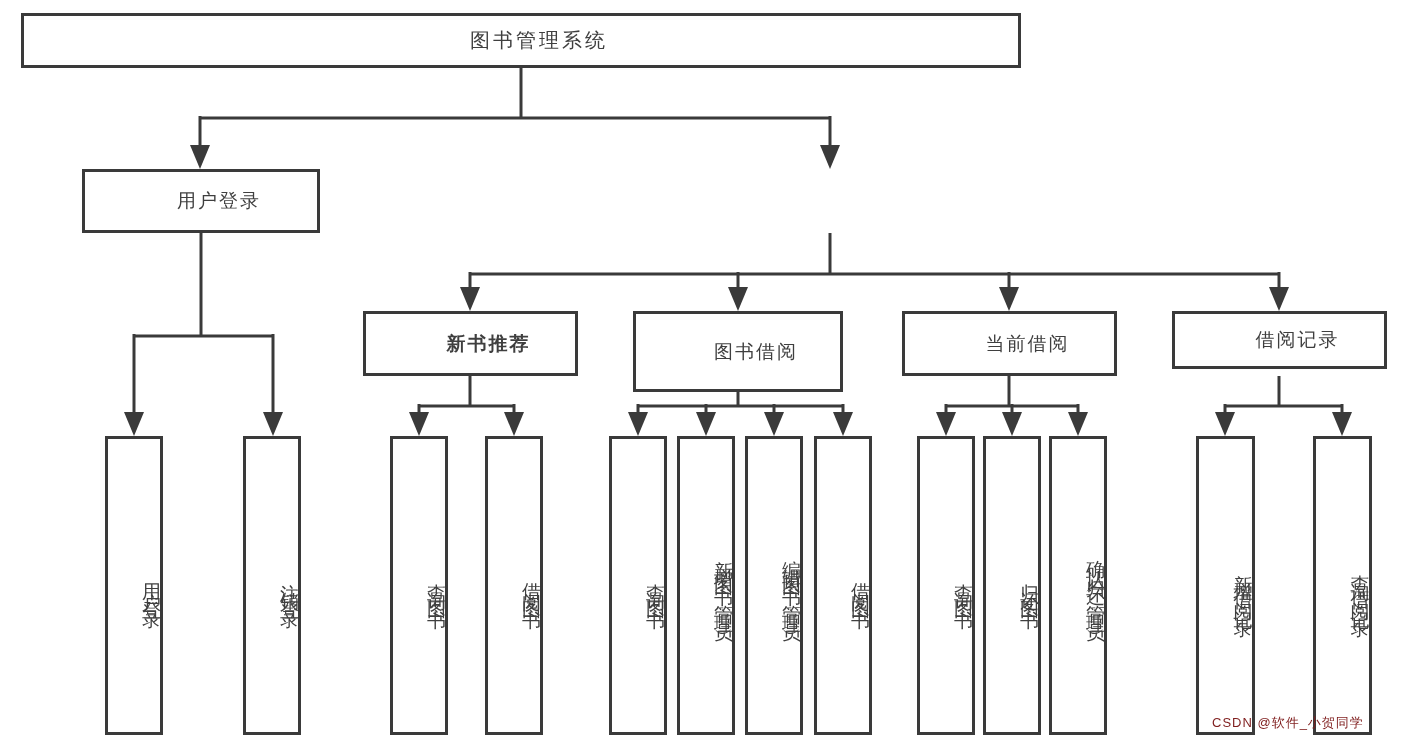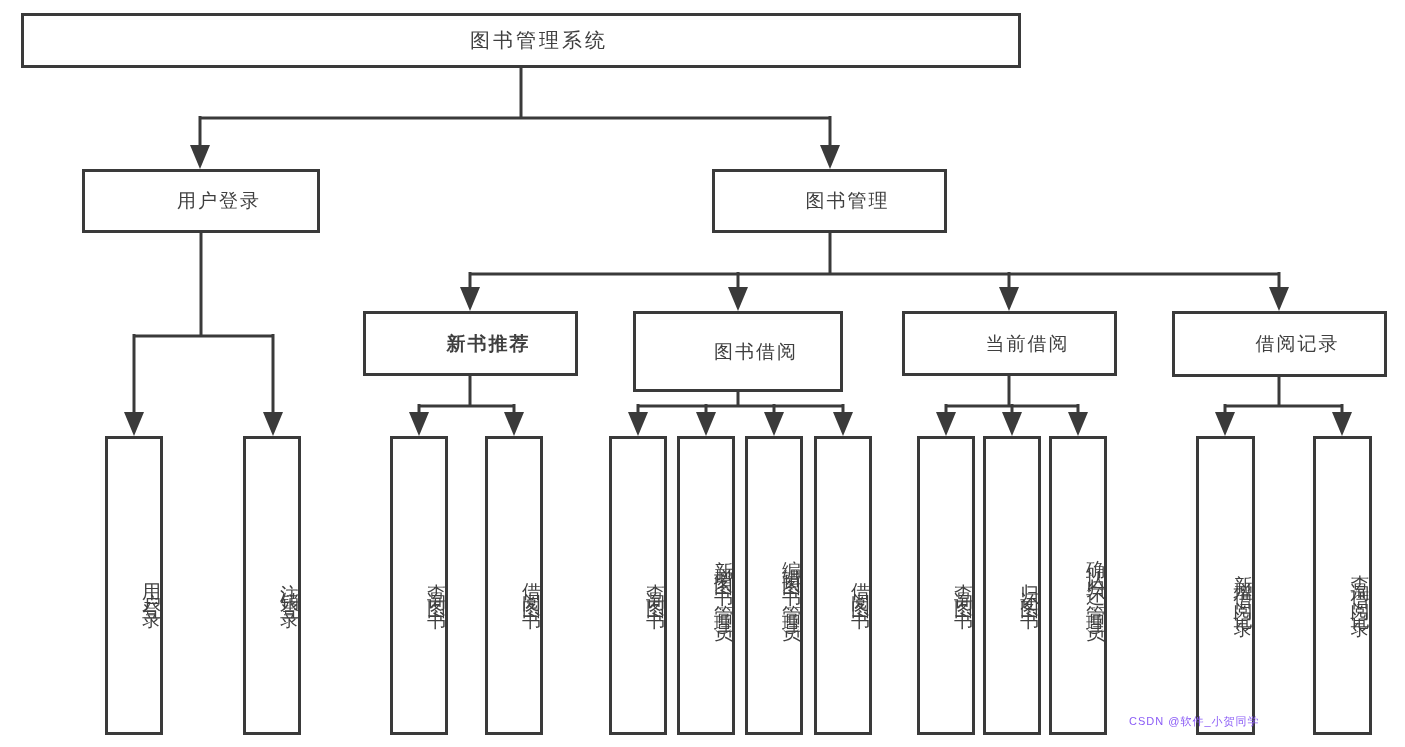--- a/index.html
+++ b/index.html
@@ -44,25 +44,25 @@
   }
   .v-box {
     writing-mode: vertical-rl;
     text-orientation: mixed;
     font-size: 19px;
     letter-spacing: 9px;
     line-height: 1;
   }
   .watermark {
     position: absolute;
-    left: 1129px;
+    left: 1212px;
     top: 714px;
-    font-size: 11px;
+    font-size: 13px;
     letter-spacing: 1px;
-    color: #8b5cf6;
+    color: #7f1d1d;
     white-space: nowrap;
     z-index: 5;
   }
 </style>
 </head>
 <body>
 
 <div class="canvas">
 
   <svg class="connectors" viewBox="0 0 1405 747" xmlns="http://www.w3.org/2000/svg">
@@ -125,26 +125,25 @@
       <line x1="1225" y1="404" x2="1225" y2="414"></line>
       <polygon points="1215,412 1235,412 1225,436" stroke="none"></polygon>
       <line x1="1342" y1="404" x2="1342" y2="414"></line>
       <polygon points="1332,412 1352,412 1342,436" stroke="none"></polygon>
     </g>
   </svg>
 
   <div class="box h-box root-box" style="left:21px; top:13px; width:1000px; height:55px;">图书管理系统</div>
 
   <div class="box h-box" style="left:82px; top:169px; width:238px; height:64px;">用户登录</div>
-  <div class="box h-box" style="left:712px; top:169px; width:235px; height:64px;">图书管理</div>
 
   <div class="box h-box" style="left:363px; top:311px; width:215px; height:65px;font-weight:bold;">新书推荐</div>
   <div class="box h-box" style="left:633px; top:311px; width:210px; height:81px;">图书借阅</div>
   <div class="box h-box" style="left:902px; top:311px; width:215px; height:65px;">当前借阅</div>
-  <div class="box h-box" style="left:1172px; top:311px; width:215px; height:66px;">借阅记录</div>
+  <div class="box h-box" style="left:1172px; top:311px; width:215px; height:58px;">借阅记录</div>
 
   <div class="box v-box" style="left:105px; top:436px; width:58px; height:299px;">用户登录</div>
   <div class="box v-box" style="left:243px; top:436px; width:58px; height:299px;">注销登录</div>
 
   <div class="box v-box" style="left:390px; top:436px; width:58px; height:299px;">查询图书</div>
   <div class="box v-box" style="left:485px; top:436px; width:58px; height:299px;">借阅图书</div>
 
   <div class="box v-box" style="left:609px; top:436px; width:58px; height:299px;">查询图书</div>
   <div class="box v-box" style="left:677px; top:436px; width:58px; height:299px;">新增图书（管理员）</div>
   <div class="box v-box" style="left:745px; top:436px; width:58px; height:299px;">编辑图书（管理员）</div>

